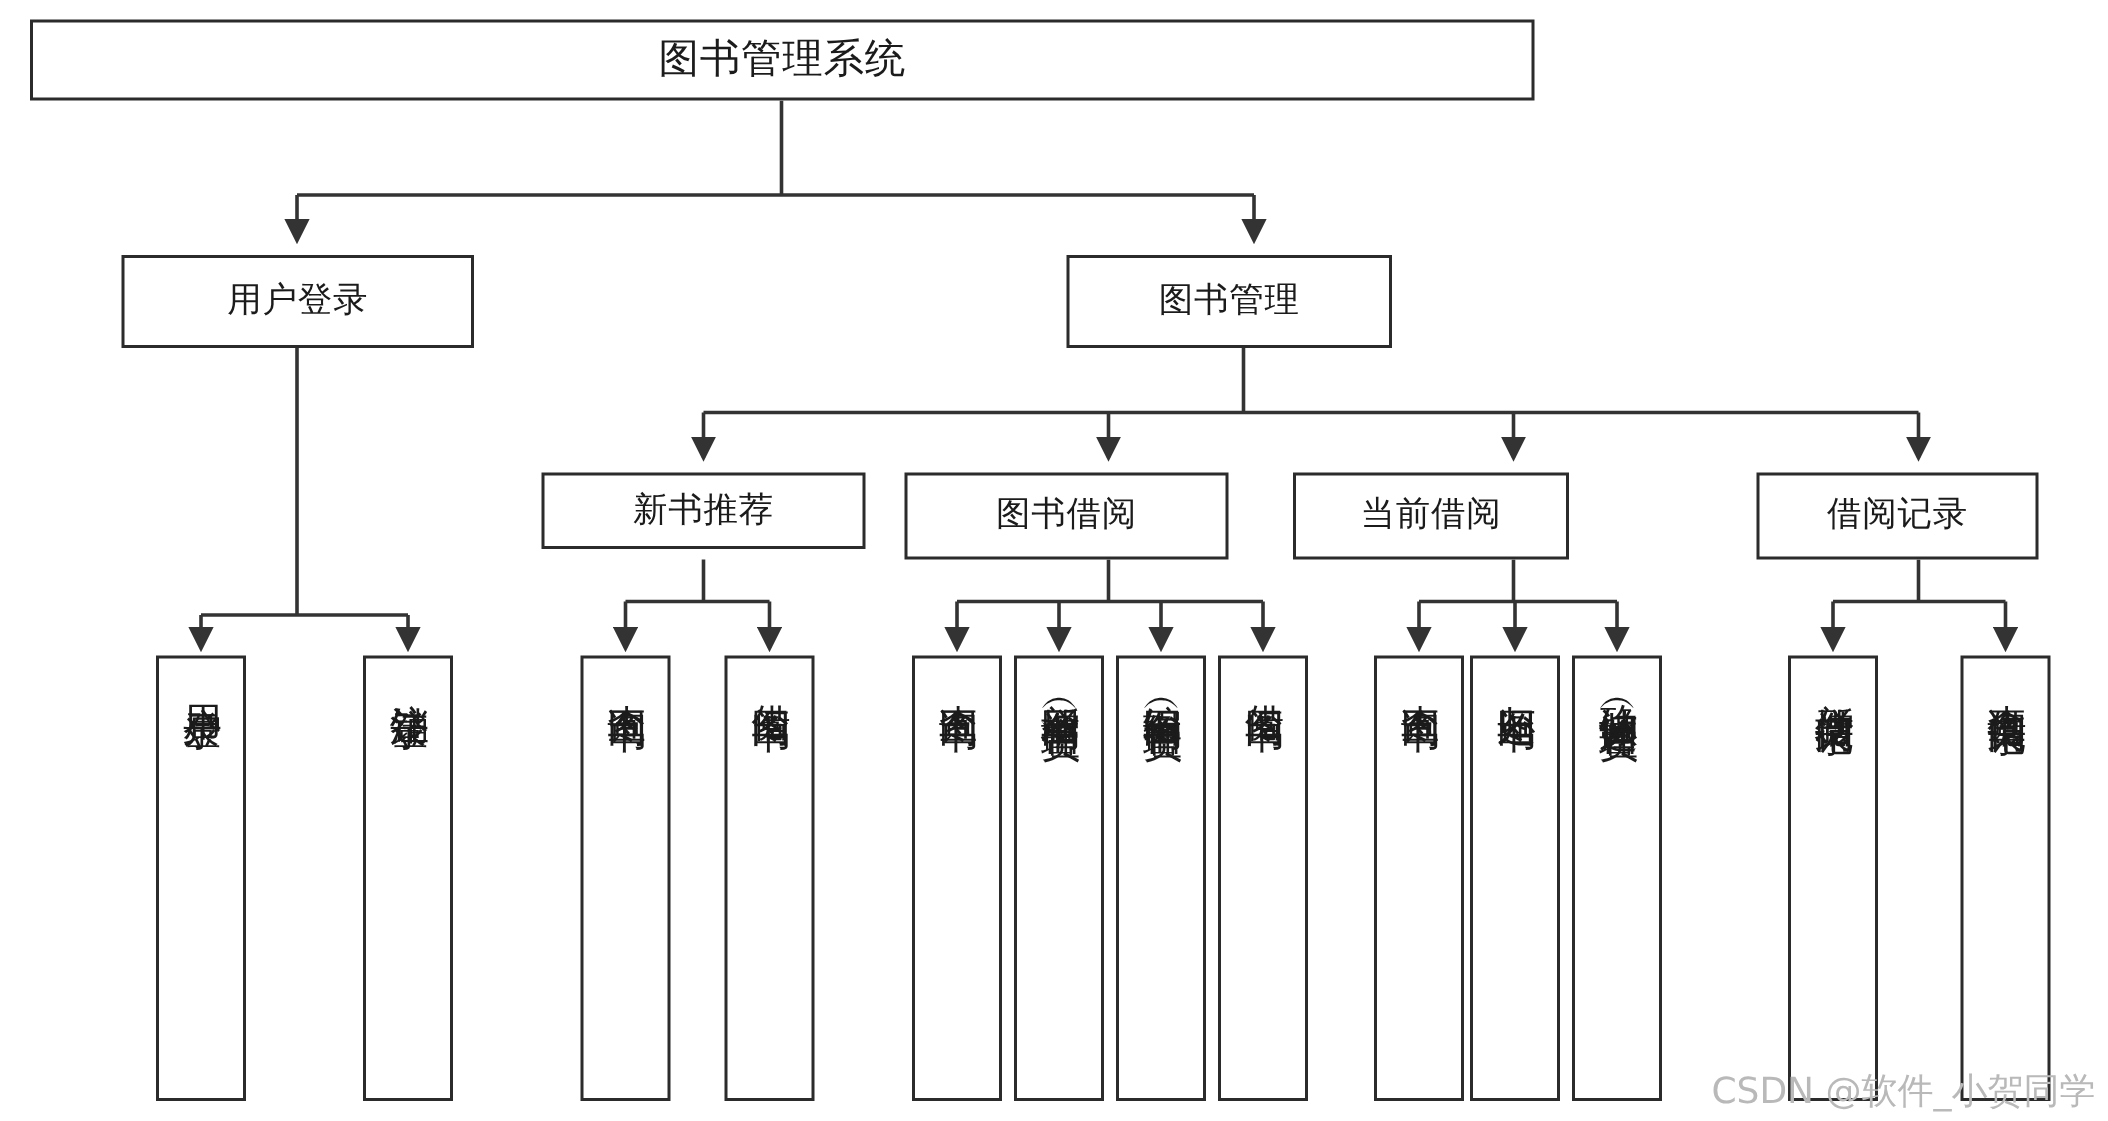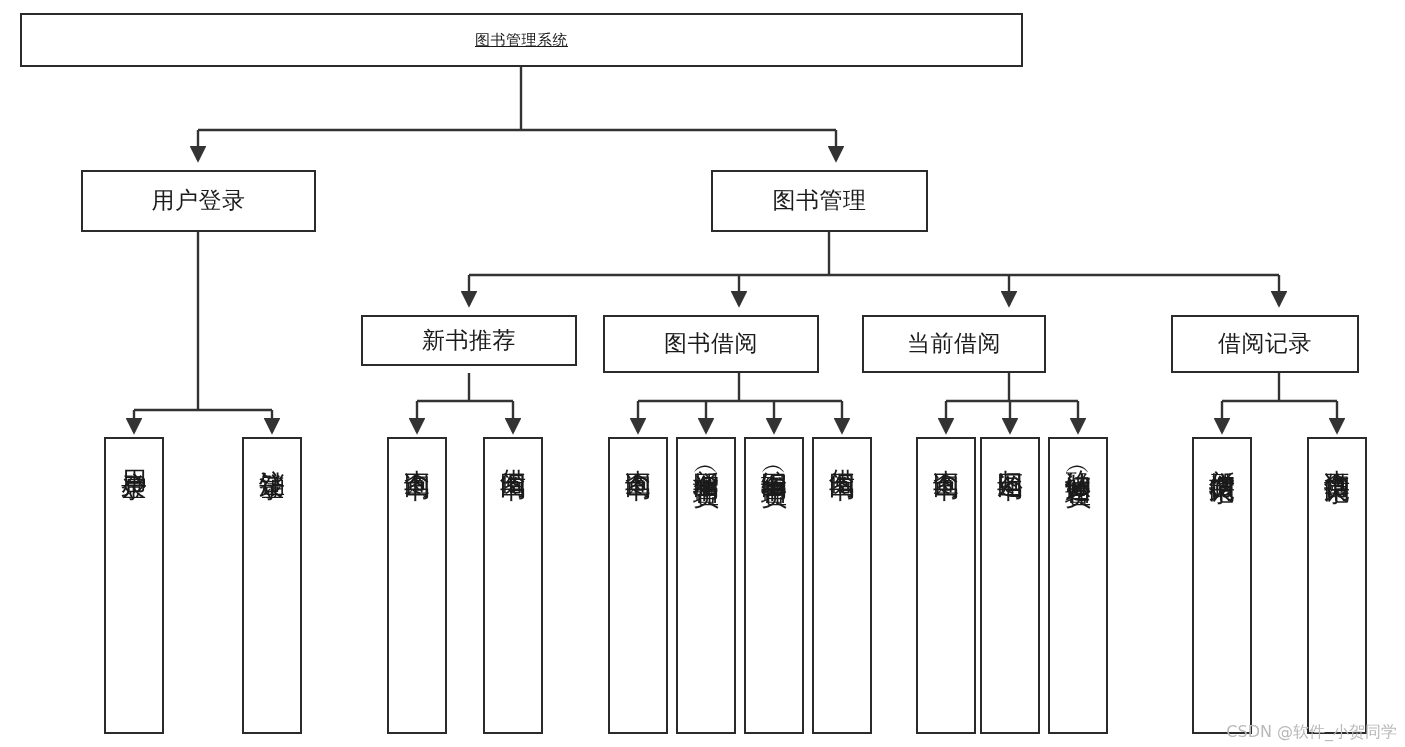--- a/index.html
+++ b/index.html
@@ -40,42 +40,41 @@
     text-align: center;
     letter-spacing: 0.5px;
     line-height: 1.12;
     white-space: pre;
   }
   
   .node.h .label {
     font-size: 23px;
   }
   .node.root .label {
-    font-size: 15px;
-    text-decoration: underline;
+    font-size: 27px;
   }
   
   .node.v {
     align-items: flex-start;
     justify-content: center;
     padding-top: 10px;
   }
   .node.v .label {
     writing-mode: vertical-rl;
     text-orientation: upright;
     font-size: 26px;
     line-height: 1.04;
     letter-spacing: 2px;
     white-space: nowrap;
   }
   .watermark {
     position: absolute;
     right: 8px;
     bottom: 4px;
-    font-size: 16px;
+    font-size: 24px;
     color: #b9b9b9;
     z-index: 5;
     white-space: nowrap;
     font-family: "DejaVu Sans", "Liberation Sans", sans-serif;
   }
 </style>
 </head>
 <body>
 
 <div id="canvas">

